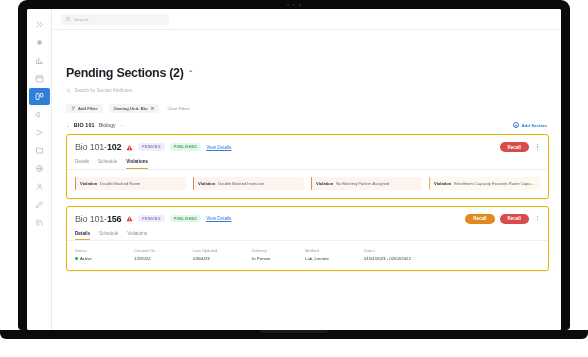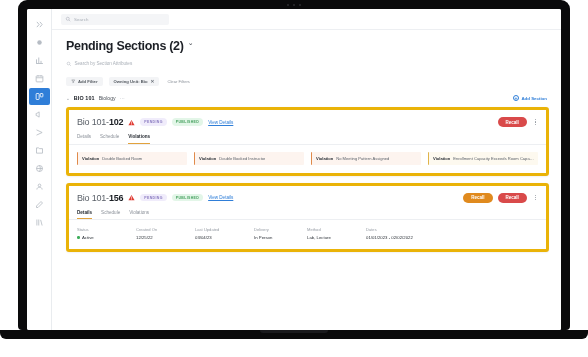--- a/index.html
+++ b/index.html
@@ -108,20 +108,21 @@
   
   .page {
     flex: 1;
     padding: 9px 12px 0 14px;
     overflow: hidden;
     background: #ffffff;
   }
   .page-title {
     display: flex; align-items: flex-start; gap: 4px;
     margin-bottom: 8px;
+    margin-top: 27px;
   }
   .page-title h1 {
     font-size: 12.5px;
     font-weight: 700;
     color: #1d2026;
     letter-spacing: -0.3px;
   }
   .page-title .chev { color: #40454d; font-size: 7px; line-height: 1; }
 
   .attr-search {
@@ -169,21 +170,21 @@
   .add-section .circ {
     width: 6px; height: 6px; border-radius: 50%;
     border: .6px solid #2f7ed8;
     display: flex; align-items: center; justify-content: center;
     font-size: 5px; line-height: 1;
   }
 
   
   .card {
     background: #ffffff;
-    border: 3px solid #eab308;
+    border: 1px solid #eab308;
     border-radius: 3px;
     margin-bottom: 7px;
     padding: 7px 8px 0 8px;
     box-shadow: 0 .5px 1.5px rgba(20,25,35,.05);
   }
   .card-head {
     display: flex; align-items: center; gap: 5px;
   }
   .sec-code {
     font-size: 9px; color: #5b6169; letter-spacing: -.2px;

